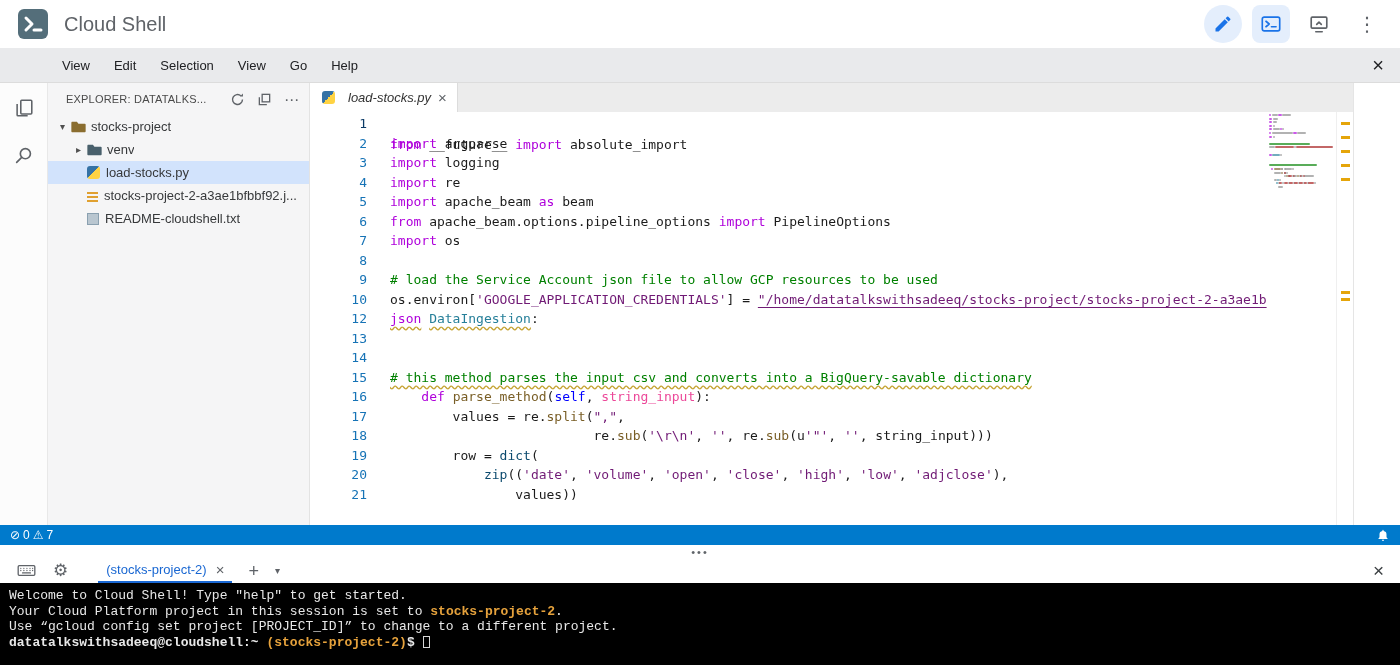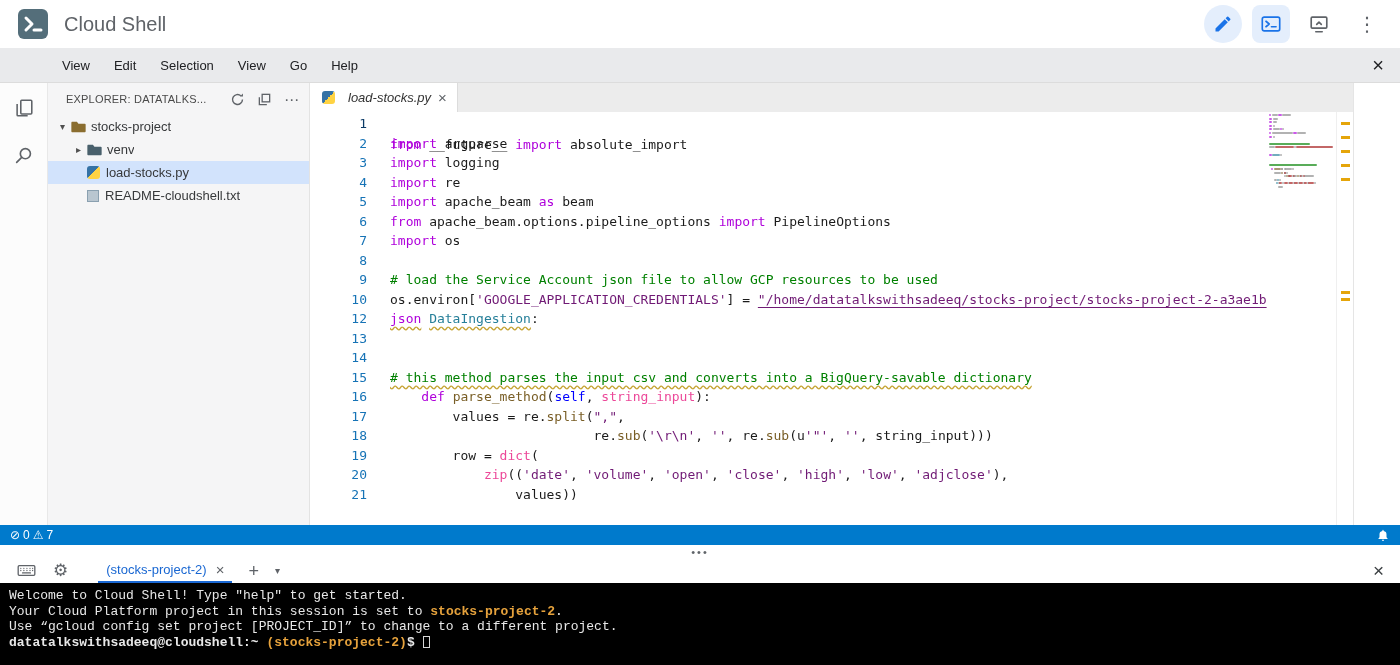--- a/index.html
+++ b/index.html
@@ -46,21 +46,21 @@
   .tab-label { font-size:13px; font-style:italic; color:#333; }
   .tab-close { font-size:15px; color:#5f6368; line-height:1; cursor:pointer; }
   .editor-body { position:relative; flex:1; overflow:hidden; background:#fff; }
   .code { position:absolute; inset:0; padding:2px 90px 0 0; font:13px/19.5px "DejaVu Sans Mono",monospace; }
   .cl { display:flex; height:19.5px; }
   .ln { width:57px; text-align:right; color:#1673b6; flex:0 0 auto; }
   .cl.cur .ln { color:#0b3a66; }
   .lc { margin-left:23px; flex:1; white-space:pre; color:#1b1b1b; }
   .cl.cur .lc { box-shadow:inset 0 1px 0 #d9d9d9, inset 0 -1px 0 #d9d9d9;margin-top:21px; }
   .kw { color:#af00db; } .str { color:#701a75; } .cm { color:#008000; }
-  .blt { color:#ec4899;text-align:center; } .cls { color:#267f99; } .fn { color:#795e26; }
+  .blt { color:#0c4a6e;text-align:center; } .cls { color:#267f99; } .fn { color:#795e26; }
   .self { color:#0000ff; } .param { color:#ec4899; }
   .wavy { text-decoration:underline wavy #c5a332; text-underline-offset:3px; text-decoration-skip-ink:none; }
   .u { text-decoration:underline; text-underline-offset:3px; }
   .minimap { position:absolute; top:2px; right:18px; width:66px; height:100%; background:#fff; }
   .mmb { position:absolute; height:2px; border-radius:1px; opacity:.65; }
   .ruler { position:absolute; top:0; right:0; width:17px; height:100%; border-left:1px solid #efefef; }
   .mark { position:absolute; left:4px; width:9px; height:3px; background:#e5a50a; }
   .rightbar { width:47px; background:#fff; border-left:1px solid #e5e5e5; display:flex; justify-content:center; padding-top:16px; }
   .hamb { width:18px; height:13px; border-top:2px solid #5f6368; border-bottom:2px solid #5f6368; position:relative; }
   .hamb::after { content:""; position:absolute; left:0; right:0; top:3.5px; border-top:2px solid #5f6368; }
@@ -198,20 +198,25 @@
               <svg width="15" height="13" viewBox="0 0 16 14" style="fill: rgb(73, 96, 108);">
                 <path d="M1.2 2h5.1l1.6 2h6.9c.5 0 .9.4.9.9v7.2c0 .7-.5 1.2-1.2 1.2H1.5C.8 13.3.3 12.8.3 12.1V3.2C.3 2.5.8 2 1.2 2z"></path>
               </svg>
             </span>
             <span class="flabel">venv</span>
           </div>
           <div class="tree-row sel" style="padding-left: 24px;">
             <span class="arrow"></span>
             <span class="ficon python"></span>
             <span class="flabel">load-stocks.py</span>
+          </div>
+          <div class="tree-row" style="padding-left: 24px;">
+            <span class="arrow"></span>
+            <span class="ficon json"></span>
+            <span class="flabel">stocks-project-2-a3ae1bfbbf92.j...</span>
           </div>
           <div class="tree-row" style="padding-left: 24px;">
             <span class="arrow"></span>
             <span class="ficon text"></span>
             <span class="flabel">README-cloudshell.txt</span>
           </div>
         </div>
     </aside>
 
     <section class="editorwrap">

